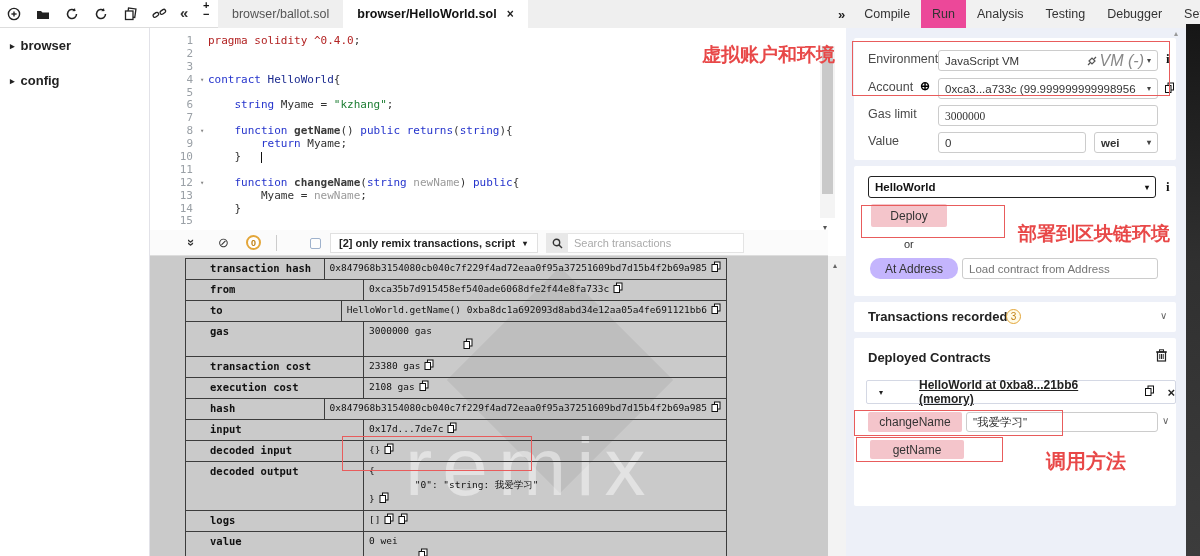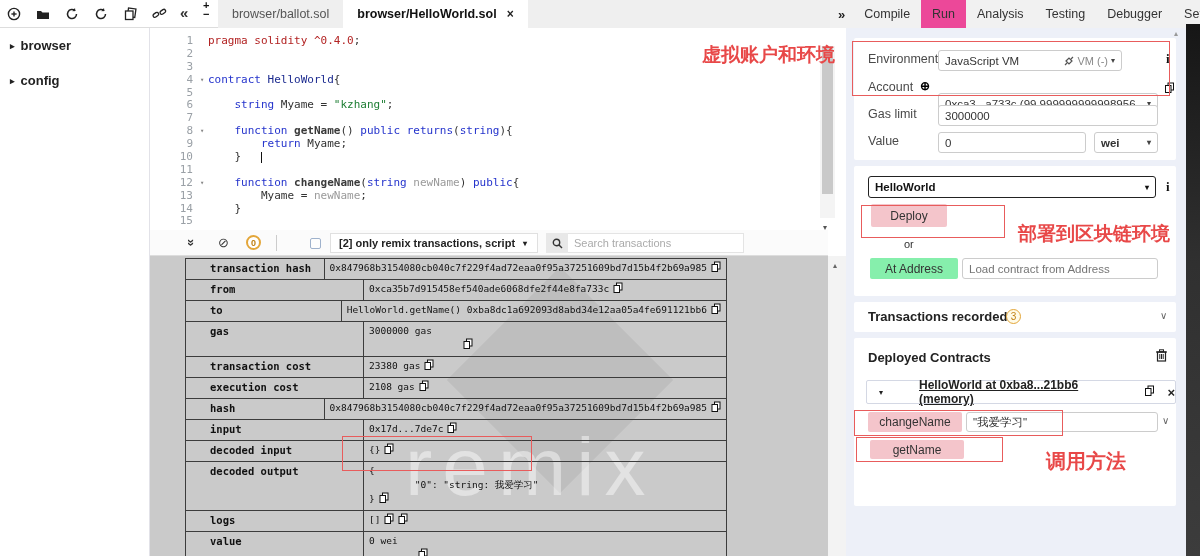--- a/index.html
+++ b/index.html
@@ -72,21 +72,21 @@
 
   
   .panel { position:absolute; left:846px; top:28px; width:340px; height:528px; background:#edf0f8; }
   .card { position:absolute; left:8px; width:322px; background:#fff; border-radius:2px; }
   .prow-label { position:absolute; font-size:12.5px; color:#4a4a4a; }
   .pselect, .pinput { position:absolute; height:21px; border:1px solid #ccc; border-radius:3px; background:#fff; font-size:11.5px; color:#333; display:flex; align-items:center; padding:0 6px; overflow:hidden; white-space:nowrap; }
   .pselect .arr { margin-left:auto; font-size:8px; color:#444; padding-left:4px; }
   .muted { color:#888; }
   .info-i { position:absolute; font-family:"Liberation Serif",serif; font-weight:bold; font-size:13px; color:#111; }
   .btn-pink { position:absolute; background:#f4c5cb; border:none; border-radius:2px; font-size:12px; color:#333; display:flex; align-items:center; justify-content:center; font-family:"Liberation Sans",sans-serif; }
-  .btn-grey { position:absolute; background:#86efac; border-radius:2px; font-size:12px; color:#333; display:flex; align-items:center; justify-content:center; }
+  .btn-grey { position:absolute; background:#c4b5fd; border-radius:10px; font-size:12px; color:#333; display:flex; align-items:center; justify-content:center; }
   .chev { font-size:10px; color:#666; }
 
   
   .red-box { position:absolute; border:1.5px solid #e85c5c; background:transparent; pointer-events:none; z-index:50; }
   .red-text { position:absolute; color:#e84848; font-family:"Liberation Serif",serif; font-weight:bold; z-index:50; white-space:nowrap; }
 
   .dark-strip { position:absolute; left:1186px; top:24px; width:14px; height:532px;
                 background:linear-gradient(180deg,#161616 0%,#303030 45%,#3c3c3c 100%); }
   .panel-up { position:absolute; left:1174px; top:29px; font-size:8px; color:#999; }
 </style>
@@ -395,47 +395,47 @@
       </div>
   </div>
   <div class="term-scroll">
     <div class="up">▴</div>
   </div>
 
   <div class="panel">
 
     <div class="card" style="top:10px; height:122px;">
       <span class="prow-label" style="left:14px; top:14px;">Environment</span>
-      <div class="pselect" style="left:84px; top:12px; width:184px;">
+      <div class="pselect" style="left:84px; top:12px; width:220px;">
         <span>JavaScript VM</span>
         <span class="arr" style="display:flex; align-items:center; gap:3px;">
           <svg width="10" height="10" viewBox="0 0 10 10">
               <path d="M2 5 L5 2 l3 3 -3 3 z M7 3 l2 -2 M1 9 l2 -2" stroke="#555" stroke-width="1.2" fill="none"></path>
             </svg>
-          <span class="muted" style="font-size:11px;">VM (-)</span>
+          <span class="muted" style="font-size:16px;font-style:italic;">VM (-)</span>
           <span style="font-size:8px;">▾</span>
         </span>
       </div>
       <span class="info-i" style="left:312px; top:13px;">i</span>
 
       <span class="prow-label" style="left:14px; top:42px;">Account</span>
       <span style="position:absolute; left:66px; top:41px; font-size:12px; font-weight:bold;">⊕</span>
-      <div class="pselect" style="left:84px; top:55px; width:220px;">
+      <div class="pselect" style="left:84px; top:40px; width:220px;">
         <span style="overflow:hidden;">0xca3...a733c (99.999999999998956</span>
         <span class="arr">▾</span>
       </div>
       <span style="position:absolute; left:310px; top:42px;">
         <svg width="11" height="12" viewBox="0 0 10 12">
             <rect x="3.5" y="1" width="5.5" height="7" fill="#fff" stroke="#111"></rect>
             <rect x="1" y="3.5" width="5.5" height="7" fill="#fff" stroke="#111"></rect>
           </svg>
       </span>
 
       <span class="prow-label" style="left:14px; top:69px;">Gas limit</span>
-      <div class="pinput" style="left:84px; top:67px; width:220px;">3000000</div>
+      <div class="pinput" style="left:84px; top:67px; width:220px;font-family:Liberation Serif, serif;">3000000</div>
 
       <span class="prow-label" style="left:14px; top:96px;">Value</span>
       <div class="pinput" style="left:84px; top:94px; width:148px;">0</div>
       <div class="pselect" style="left:240px; top:94px; width:64px; font-weight:bold;">
         <span>wei</span>
           <span class="arr">▾</span>
       </div>
     </div>
 
     <div class="card" style="top:138px; height:130px;">

